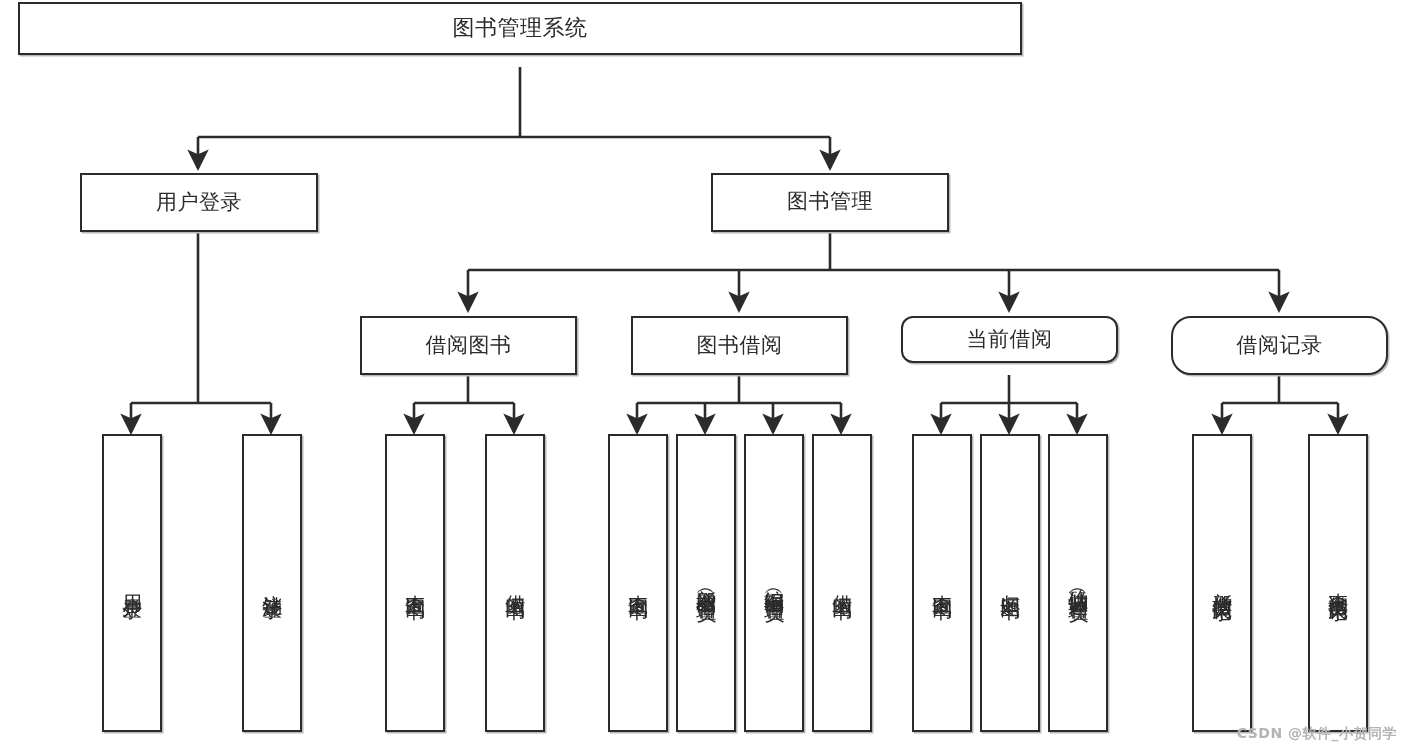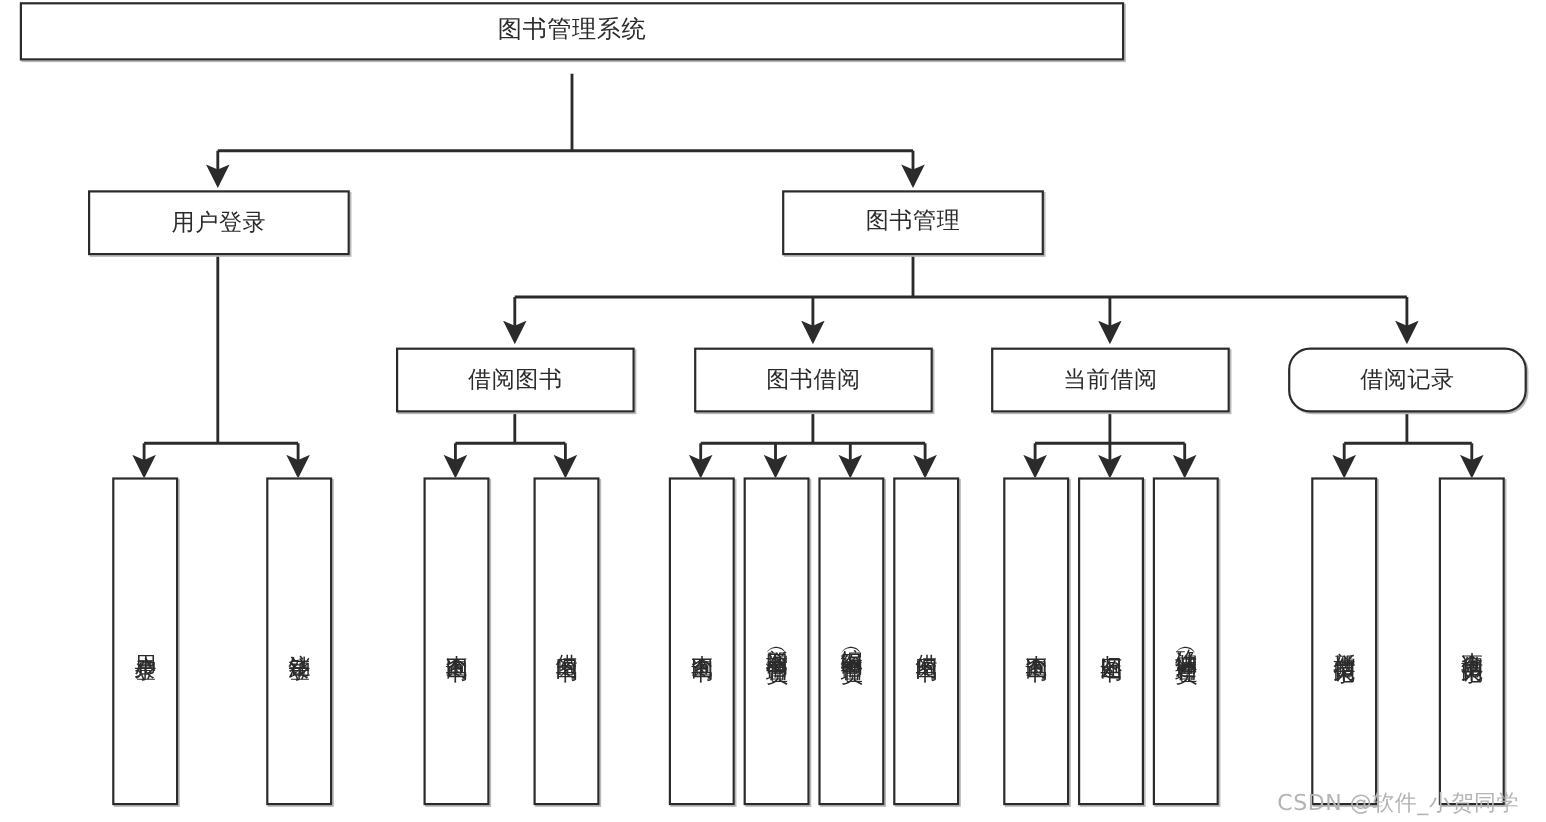--- a/index.html
+++ b/index.html
@@ -59,26 +59,27 @@
   svg.links {
     position: absolute;
     left: 0;
     top: 0;
     width: 1405px;
     height: 747px;
     pointer-events: none;
   }
   .watermark {
     position: absolute;
-    right: 24px;
+    right: 8px;
     bottom: 4px;
-    font-size: 20px;
+    font-size: 14px;
     color: #b4b4b4;
     letter-spacing: 0.5px;
     white-space: nowrap;
+    font-weight: bold;
   }
 </style>
 </head>
 <body>
 
 <div id="canvas">
 
   <svg class="links" viewBox="0 0 1405 747">
     <defs>
       <marker id="arrow" viewBox="0 0 12 12" refX="9.5" refY="6" markerWidth="9" markerHeight="9" orient="auto-start-reverse">
@@ -140,21 +141,21 @@
   <div class="node h" style="left:711px; top:173px; width:238px; height:59px;font-family:Liberation Mono, monospace;">
     <span class="node-label">图书管理</span>
   </div>
 
   <div class="node h" style="left:360px; top:316px; width:217px; height:59px;">
     <span class="node-label">借阅图书</span>
   </div>
   <div class="node h" style="left:631px; top:316px; width:217px; height:59px;">
     <span class="node-label">图书借阅</span>
   </div>
-  <div class="node h" style="left:901px; top:316px; width:217px; height:59px;">
+  <div class="node h" style="left:901px; top:316px; width:217px; height:47px;border-radius:12px;">
     <span class="node-label">当前借阅</span>
   </div>
   <div class="node h" style="left:1171px; top:316px; width:217px; height:59px;border-radius:20px;">
     <span class="node-label">借阅记录</span>
   </div>
 
   <div class="node v" style="left:102px; top:434px; width:60px; height:298px;">
     <span class="node-label">用户登录</span>
   </div>
   <div class="node v" style="left:242px; top:434px; width:60px; height:298px;">

